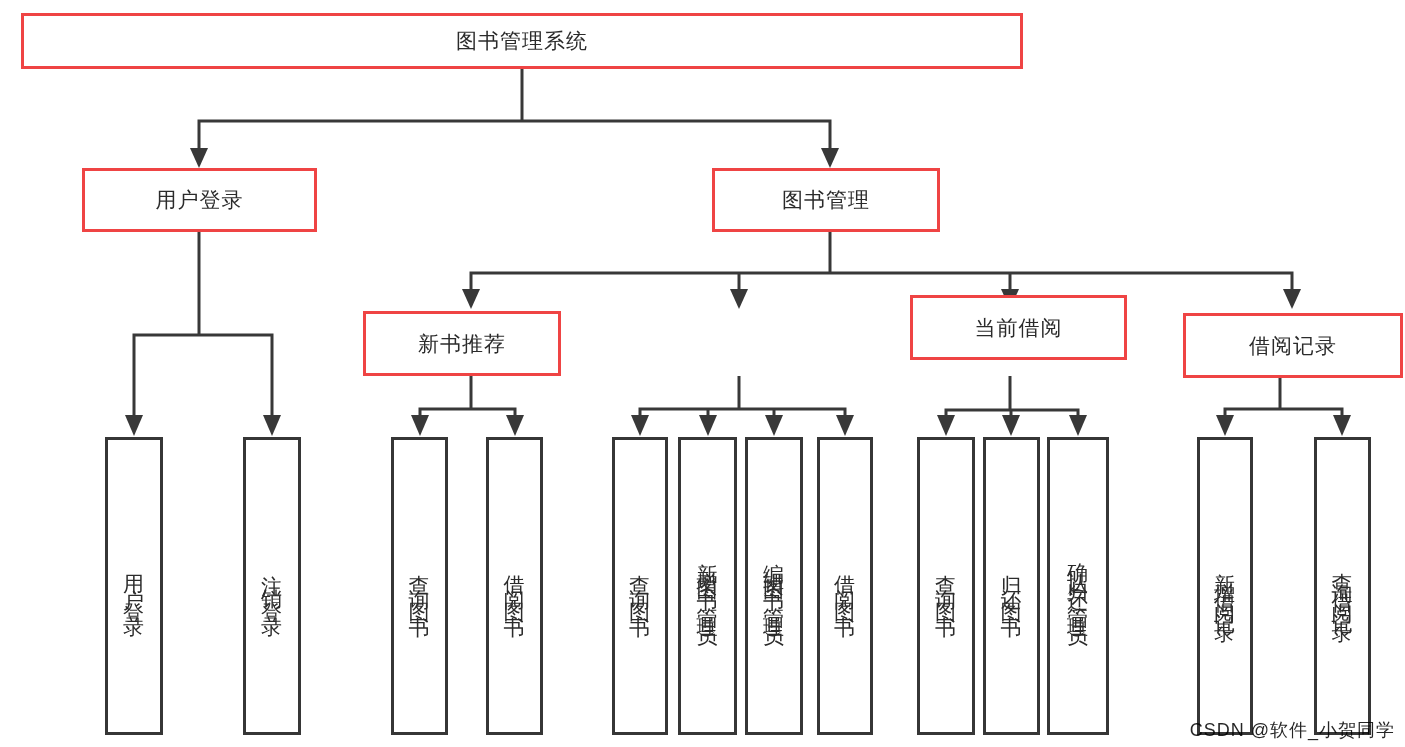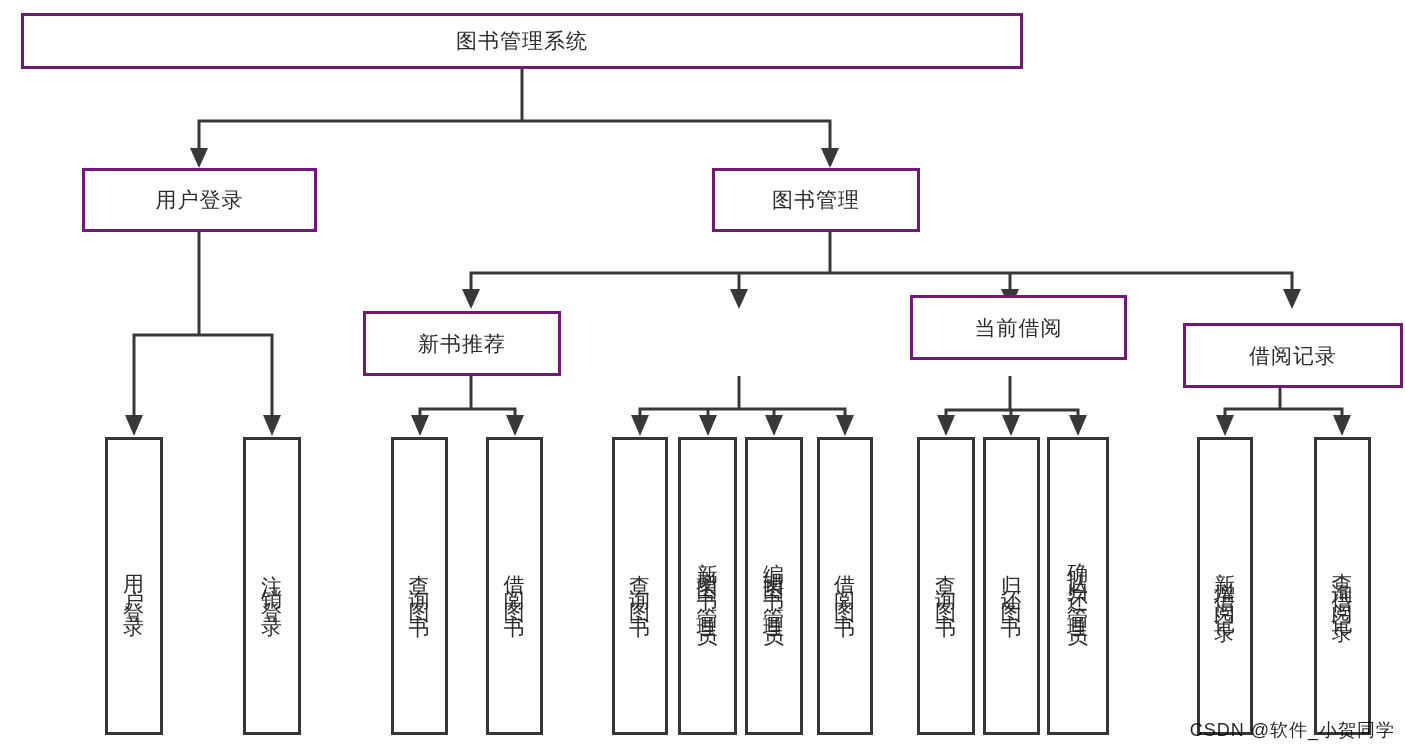--- a/index.html
+++ b/index.html
@@ -19,21 +19,21 @@
     position: absolute;
     left: 0;
     top: 0;
     width: 1405px;
     height: 747px;
     pointer-events: none;
   }
   .node {
     position: absolute;
     box-sizing: border-box;
-    border: 3px solid #701a75;
+    border: 3px solid #ef4444;
     background: #ffffff;
     display: flex;
     align-items: center;
     justify-content: center;
     color: #2b2b2b;
     font-size: 21px;
     letter-spacing: 1px;
     white-space: nowrap;
   }
   .vnode {
@@ -119,31 +119,31 @@
     </g>
   </svg>
 
   <div class="node" style="left:21px; top:13px; width:1002px; height:56px;">
     <span>图书管理系统</span>
   </div>
 
   <div class="node" style="left:82px; top:168px; width:235px; height:64px;">
     <span>用户登录</span>
   </div>
-  <div class="node" style="left:712px; top:168px; width:208px; height:64px;">
+  <div class="node" style="left:712px; top:168px; width:228px; height:64px;">
     <span>图书管理</span>
   </div>
 
   <div class="node" style="left:363px; top:311px; width:198px; height:65px;">
     <span>新书推荐</span>
   </div>
   <div class="node" style="left:910px; top:295px; width:217px; height:65px;">
     <span>当前借阅</span>
   </div>
-  <div class="node" style="left:1183px; top:323px; width:220px; height:65px;">
+  <div class="node" style="left:1183px; top:313px; width:220px; height:65px;">
     <span>借阅记录</span>
   </div>
 
   <div class="vnode" style="left:105px; width:58px;">
     <span class="vtext v4">用户登录</span>
   </div>
   <div class="vnode" style="left:243px; width:58px;">
     <span class="vtext v4">注销登录</span>
   </div>
 

